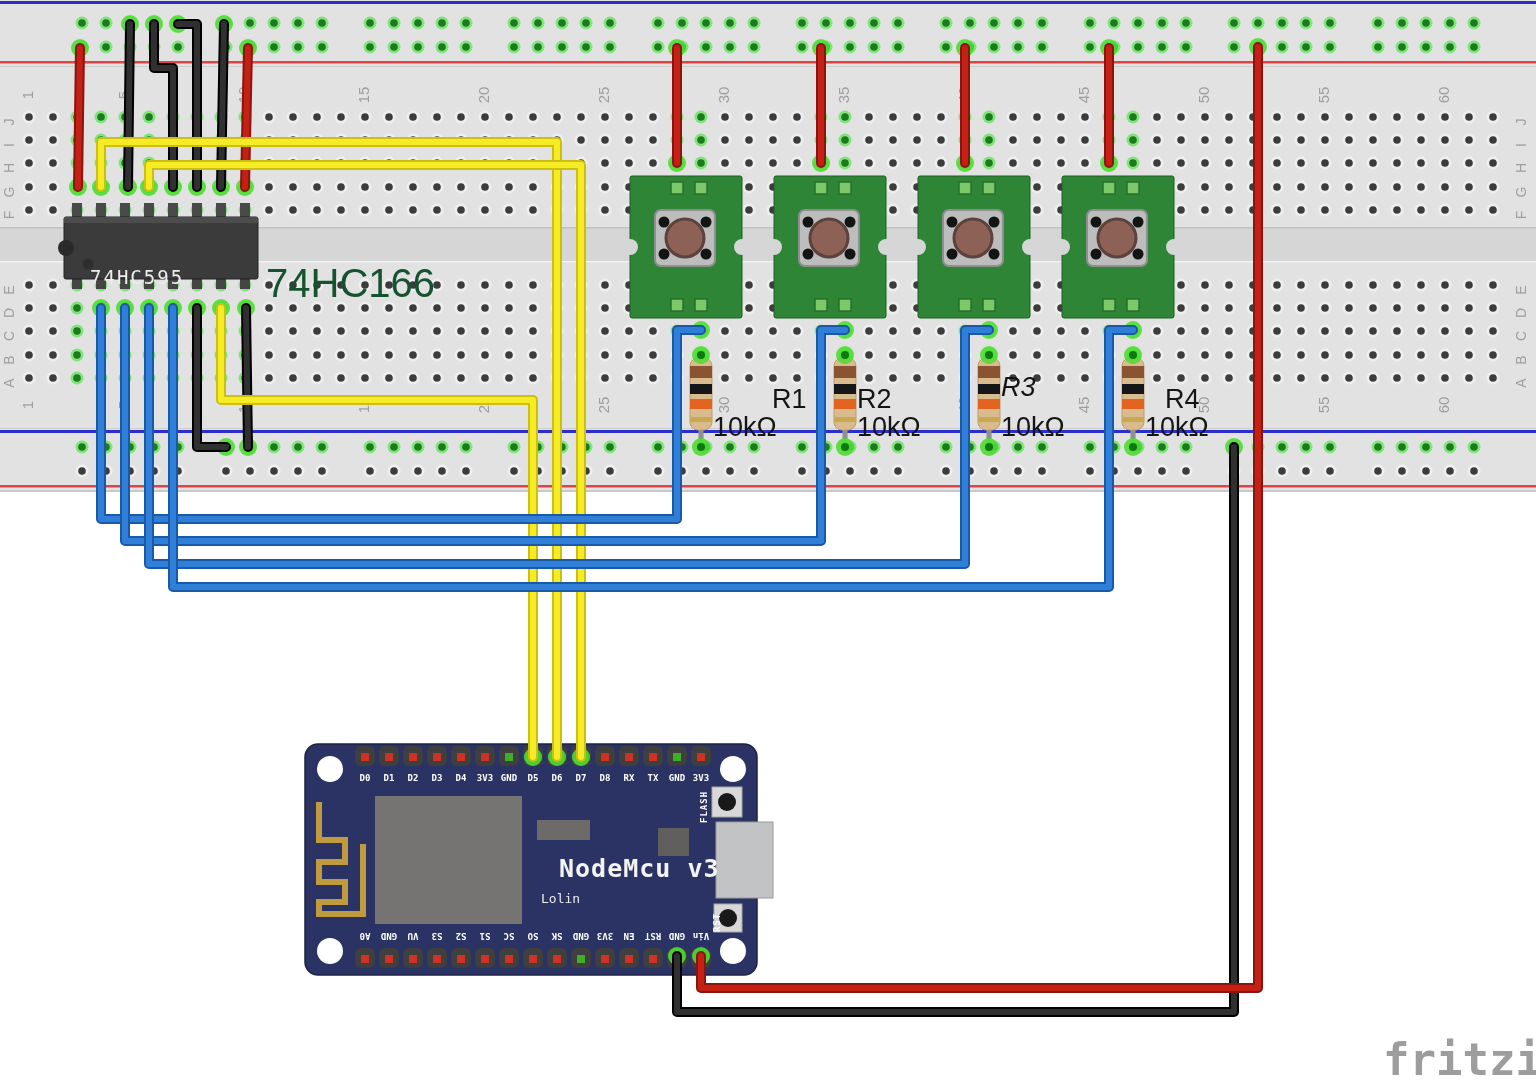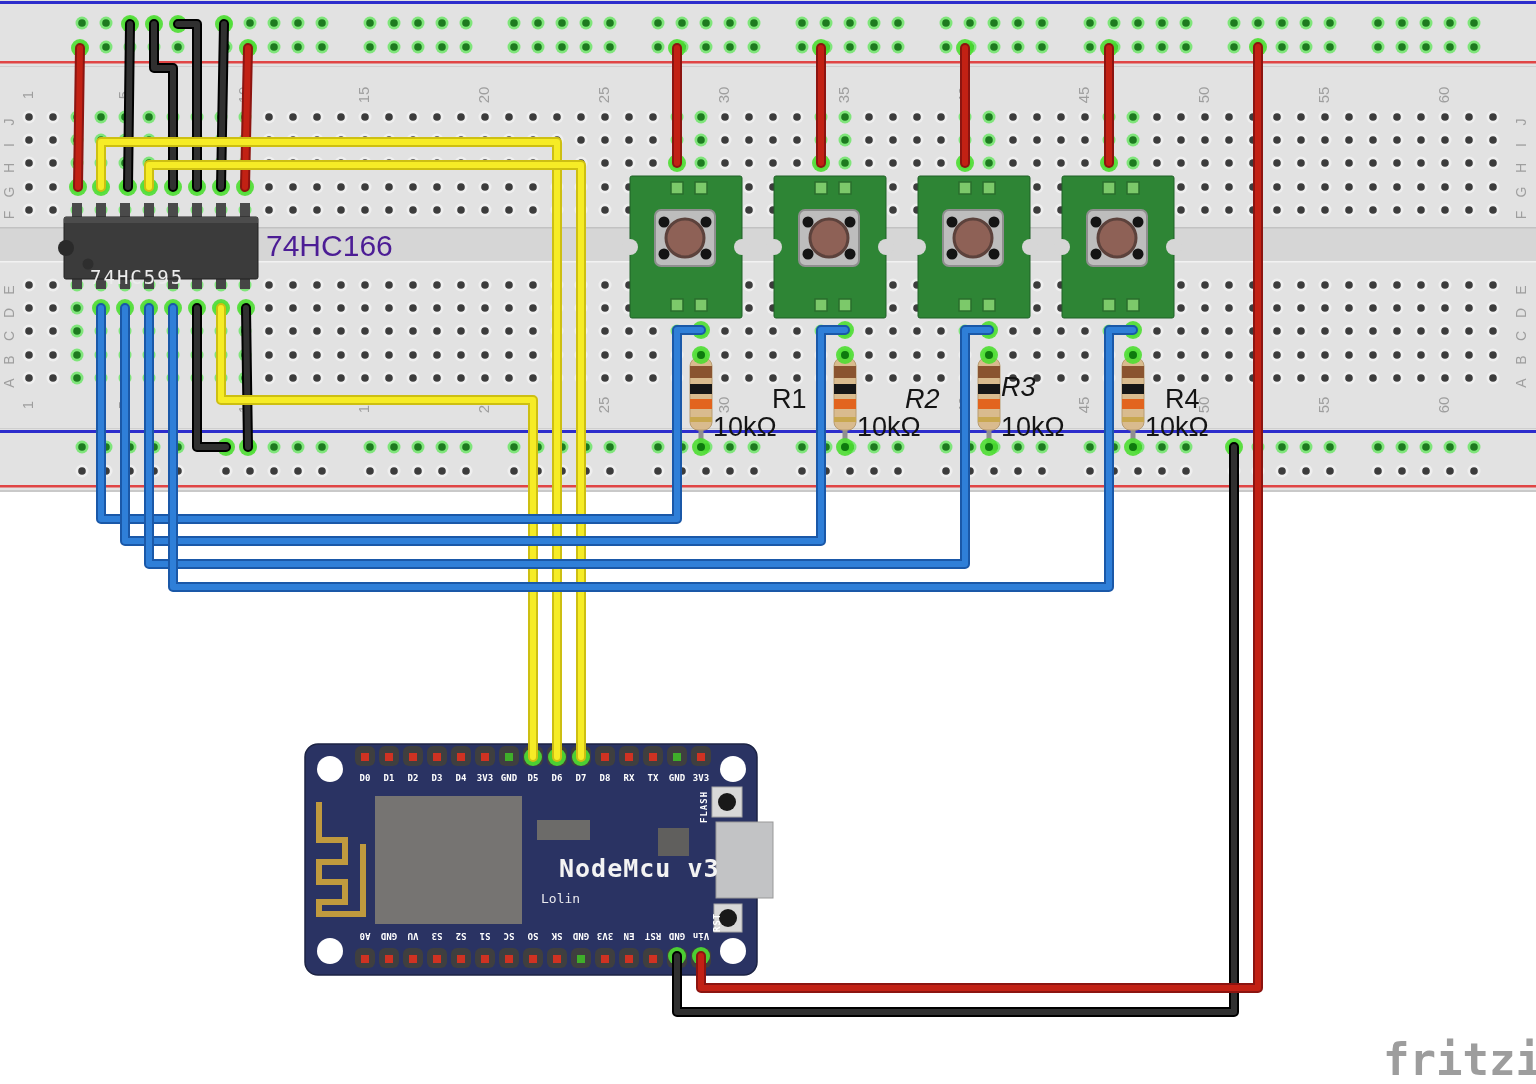--- a/index.html
+++ b/index.html
@@ -2,21 +2,21 @@
 <html><head>
 <meta charset="utf-8">
 <style>
   html,body{margin:0;padding:0;background:#fff;}
   #stage{position:relative;width:1536px;height:1084px;overflow:hidden;background:#fff;
          font-family:"Liberation Sans",sans-serif;}
   #circuit{position:absolute;left:0;top:0;}
   #labels{position:absolute;left:0;top:0;width:100%;height:100%;pointer-events:none;}
   .ov{position:absolute;white-space:nowrap;}
   .chip-label{font-family:"DejaVu Sans Mono",monospace;font-size:19px;letter-spacing:2px;color:#ececec;}
-  .annotation{font-size:30px;color:#4c1d95;}
+  .annotation{font-size:40px;color:#14532d;margin-top:32px;}
   .rref,.rval{font-size:27px;color:#141414;}
   .mcu-title{font-family:"DejaVu Sans Mono",monospace;font-size:25px;font-weight:bold;color:#f3f3f3;letter-spacing:1px;}
   .mcu-sub{font-family:"DejaVu Sans Mono",monospace;font-size:13px;color:#e9e9ee;}
   .vlabel{font-family:"DejaVu Sans Mono",monospace;font-size:9px;font-weight:bold;color:#fff;letter-spacing:1px;
           transform:rotate(-90deg);transform-origin:0 0;}
   .watermark{font-family:"DejaVu Sans Mono",monospace;font-size:44px;font-weight:bold;color:#9d9d9d;letter-spacing:0px;}
 </style>
 </head>
 <body>
 
@@ -2207,20 +2207,20 @@
   <div id="labels">
     <div class="ov chip-label" style="left:90px;top:238px;margin-top:28px;">74HC595</div>
     <div class="ov annotation" style="left:266px;top:229px;">74HC166</div>
     <div class="ov mcu-title" style="left:538px;top:854px;margin-left:21px;">NodeMcu v3</div>
     <div class="ov mcu-sub" style="left:541px;top:891px;">Lolin</div>
     <div class="ov vlabel" style="left:699px;top:823px;">FLASH</div>
     <div class="ov vlabel" style="left:712px;top:932px;">RST</div>
     <div class="ov watermark" style="left:1383px;top:1034px;">fritzing</div>
   <div class="ov rref" style="left: 732px; top: 384px; padding-left: 40px;">R1</div>
       <div class="ov rval" style="left: 713px; top: 412px;">10kΩ</div>
-      <div class="ov rref" style="left: 905px; top: 384px; font-style: italic;">R2</div>
+      <div class="ov rref" style="left: 857px; top: 384px;">R2</div>
       <div class="ov rval" style="left: 857px; top: 412px;">10kΩ</div>
       <div class="ov rref" style="left: 1001px; top: 372px; font-style: italic;">R3</div>
       <div class="ov rval" style="left: 1001px; top: 412px;">10kΩ</div>
       <div class="ov rref" style="left: 1145px; top: 384px; padding-left: 20px;">R4</div>
       <div class="ov rval" style="left: 1145px; top: 412px;">10kΩ</div>
     </div>
 </div>
 
 </body></html>

